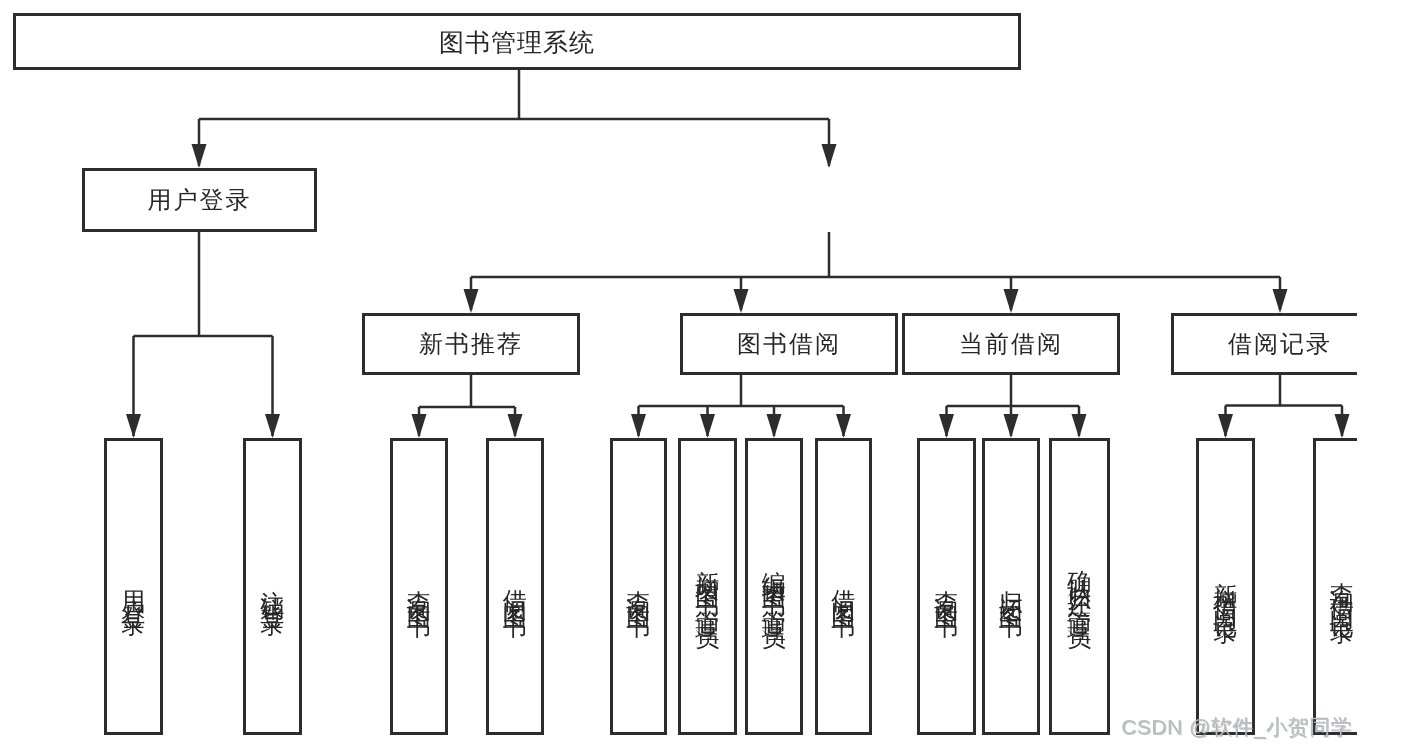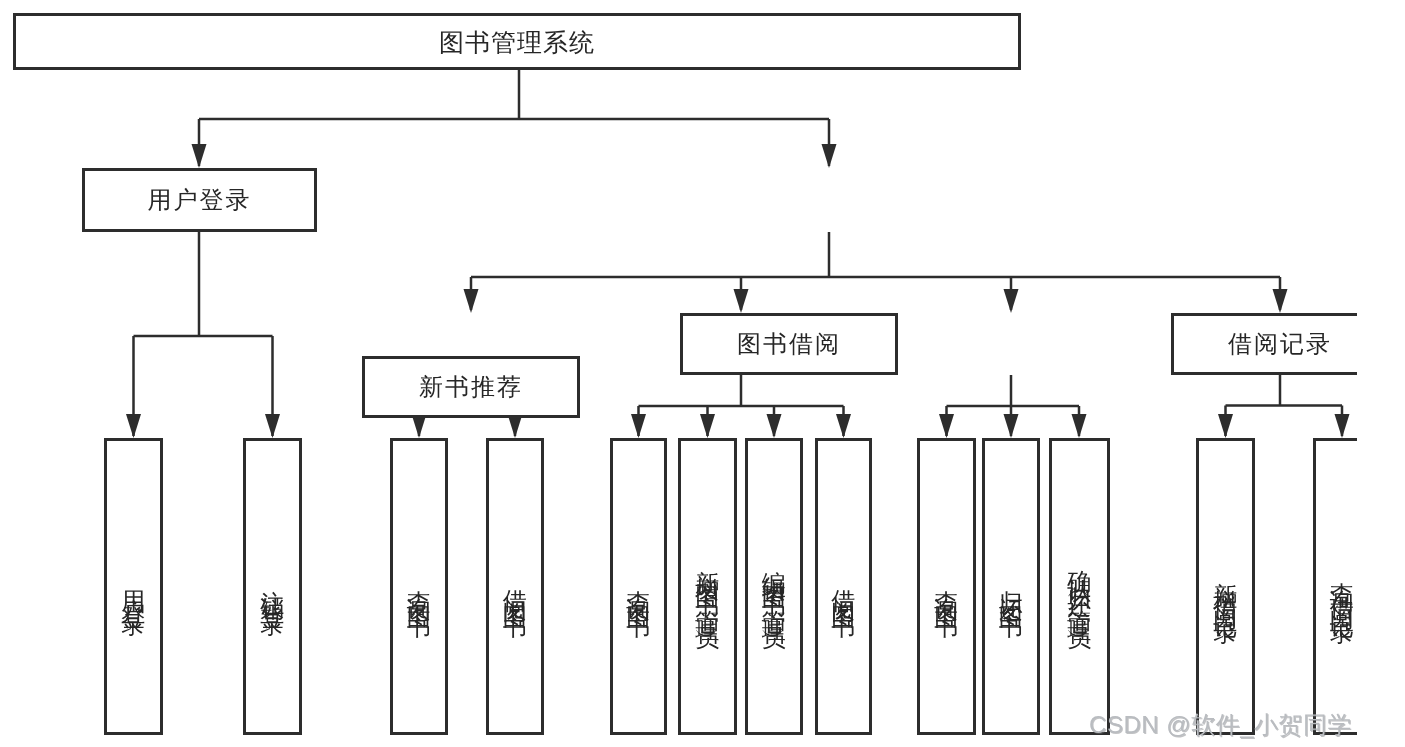--- a/index.html
+++ b/index.html
@@ -41,21 +41,21 @@
     writing-mode:vertical-rl;
     text-orientation:mixed;
     font-size:24px;
     letter-spacing:8px;
     line-height:1.15;
     white-space:nowrap;
   }
   .watermark{
     position:absolute;
     right:5px;bottom:6px;
-    font-size:24px;
+    font-size:21px;
     letter-spacing:0.5px;
     color:var(--wm);
     text-shadow:1px 1px 0 rgba(120,122,126,0.45);
     white-space:nowrap;
   }
 </style>
 </head>
 <body>
 
 <div class="stage">
@@ -90,22 +90,23 @@
       <path class="arrow" d="M1071.5 414 L1086.5 414 L1079 438 Z"></path>
       <path class="arrow" d="M1218 414 L1233 414 L1225.5 438 Z"></path>
       <path class="arrow" d="M1334.5 414 L1349.5 414 L1342 438 Z"></path>
     </g>
   </svg>
 
   <div class="node h-node root-node" style="left:13px;top:13px;width:1008px;height:57px;">图书管理系统</div>
 
   <div class="node h-node" style="left:82px;top:168px;width:235px;height:64px;">用户登录</div>
 
-  <div class="node h-node" style="left:362px;top:313px;width:218px;height:62px;margin-top:43px;">新书推荐</div>
+  <div class="node h-node" style="left:362px;top:313px;width:218px;height:62px;">新书推荐</div>
   <div class="node h-node" style="left:632px;top:313px;width:218px;height:62px;margin-left:48px;">图书借阅</div>
+  <div class="node h-node" style="left:902px;top:313px;width:218px;height:62px;">当前借阅</div>
   <div class="node h-node" style="left:1171px;top:313px;width:218px;height:62px;">借阅记录</div>
 
   <div class="node v-node" style="left:104px;top:438px;width:59px;height:297px;">用户登录</div>
   <div class="node v-node" style="left:243px;top:438px;width:59px;height:297px;">注销登录</div>
 
   <div class="node v-node" style="left:390px;top:438px;width:58px;height:297px;">查询图书</div>
   <div class="node v-node" style="left:486px;top:438px;width:58px;height:297px;">借阅图书</div>
 
   <div class="node v-node" style="left:610px;top:438px;width:57px;height:297px;">查询图书</div>
   <div class="node v-node" style="left:678px;top:438px;width:59px;height:297px;">新增图书（管理员）</div>

